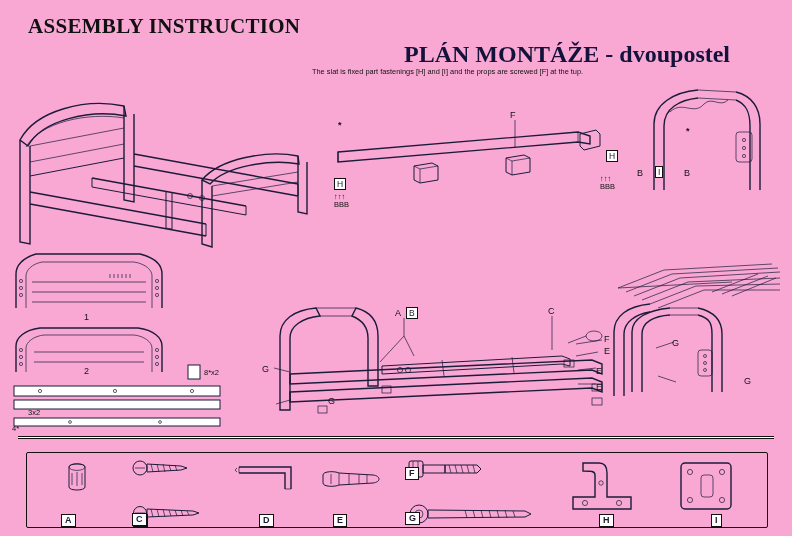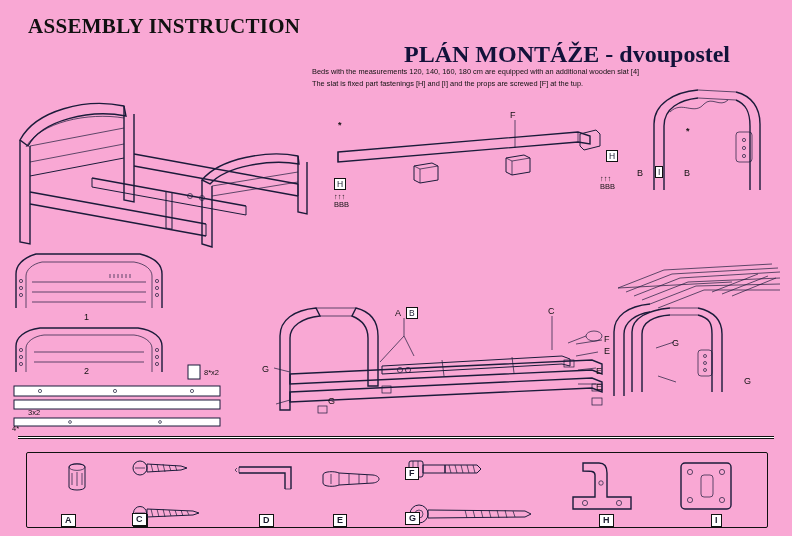--- a/index.html
+++ b/index.html
@@ -55,21 +55,20 @@
 </head>
 <body>
 
 <div id="sheet">
 
   <div class="abs" id="title-en">ASSEMBLY INSTRUCTION</div>
   <div class="abs" id="title-cz">PLÁN MONTÁŽE  - dvoupostel</div>
 
 
   <div class="abs" id="note">
-    <div>Beds with the measurements 120, 140, 160, 180 cm are equipped with an additional wooden slat [4]</div>
     <div>The slat is fixed part fastenings [H] and [I] and the props are screwed [F] at the tup.</div>
   </div>
 
   <svg class="abs" style="left:6px;top:92px;" width="310" height="160" viewBox="0 0 310 160">
 
     <path class="ln2" d="M14 48 C30 18, 80 6, 118 14 L120 24 C84 17, 36 28, 22 54 Z"></path>
     <path class="thin" d="M20 55 C34 30, 82 20, 118 26"></path>
     <path class="ln2" d="M14 48 L14 150 L24 152 L24 54"></path>
     <path class="ln2" d="M118 14 L118 108 L128 110 L128 22"></path>
     <path class="thin" d="M24 54 L118 36"></path>

